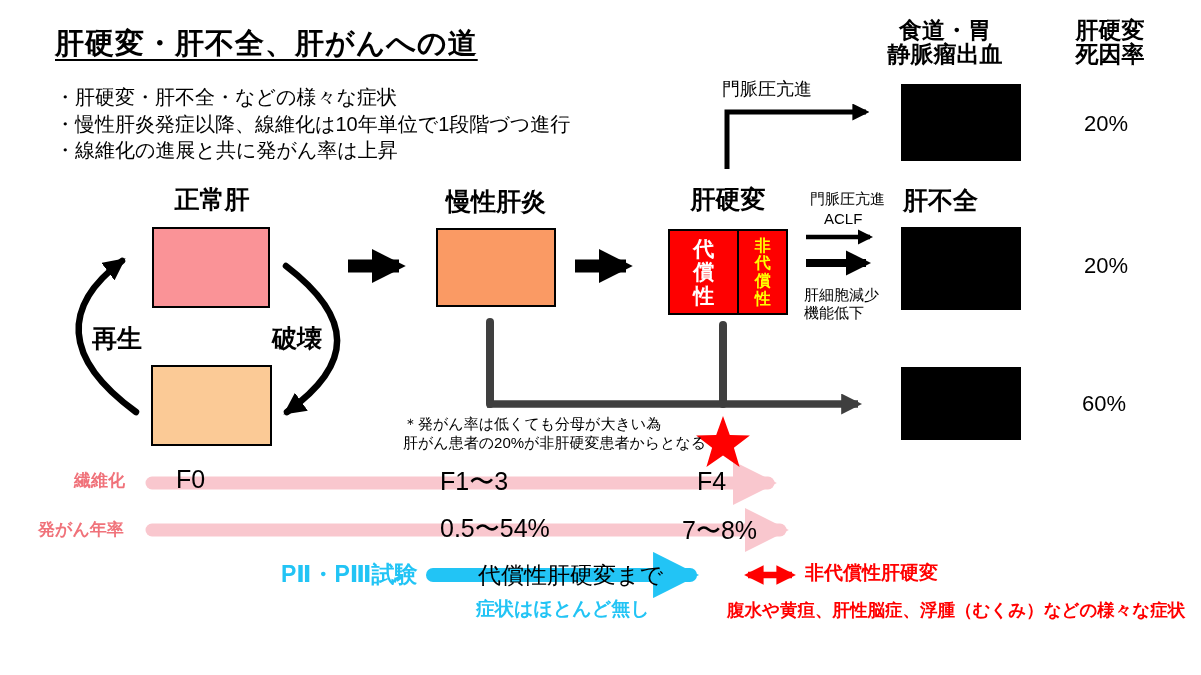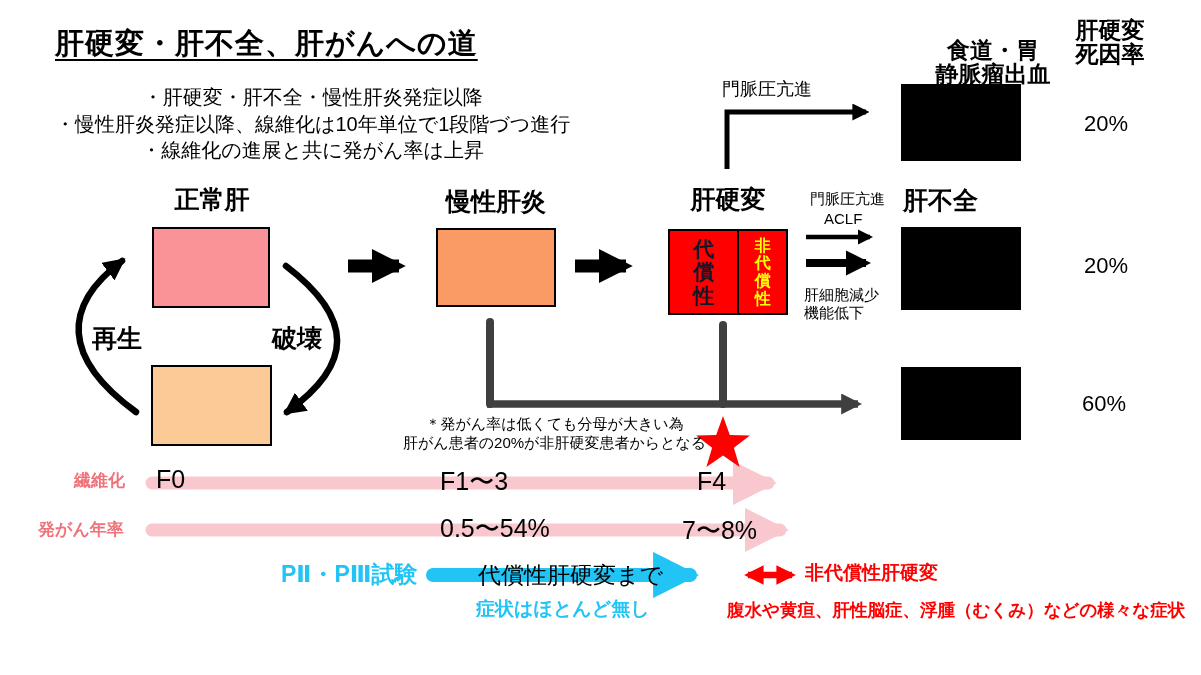--- a/index.html
+++ b/index.html
@@ -1,39 +1,39 @@
 <!DOCTYPE html>
 <html style="--pink_box: #FA9397; --orange_box: #FA9A64; --peach_box: #FBCA96; --red_box: #FE0000; --black_box: #000000; --pink_arrow: #F9C7CE; --pink_label: #F0727A; --cyan: #22C4F5; --red_text: #FF0000; --dark_line: #3F3F3F;"><head>
 <meta charset="utf-8">
 <style>
   html,body{margin:0;padding:0;background:#fff;}
   #canvas{
     position:relative;width:1201px;height:675px;background:#ffffff;
     font-family:"Liberation Sans","DejaVu Sans",sans-serif;overflow:hidden;color:#000;
   }
   #overlay{position:absolute;left:0;top:0;z-index:1;}
-  .txt{position:absolute;z-index:3;white-space:nowrap;text-align:center;}
+  .txt{position:absolute;z-index:3;white-space:nowrap;}
   .title{font-size:29px;font-weight:bold;text-decoration:underline;text-underline-offset:6px;letter-spacing:1px;}
   .bullets{font-size:20px;line-height:26.5px;font-weight:500;}
   .stage-label{font-size:25px;font-weight:bold;text-align:center;}
   .colhead{font-size:23px;font-weight:bold;line-height:24px;text-align:center;white-space:normal;}
   .pct{font-size:22px;font-weight:500;text-align:center;width:60px;}
   .small{font-size:15px;line-height:18px;}
   .note{font-size:15px;line-height:19px;}
   .box{position:absolute;z-index:2;border:2px solid #000;box-sizing:border-box;}
   .blackbox{position:absolute;z-index:2;background:var(--black_box);}
   .pinkbox{background:var(--pink_box);}
   .orangebox{background:var(--orange_box);}
   .peachbox{background:var(--peach_box);}
   .redbox{background:var(--red_box);display:flex;border:2.5px solid #000;}
   .redcell{display:flex;align-items:center;justify-content:center;}
   .redcell.left{width:59%;border-right:2.5px solid #000;}
   .redcell.right{width:41%;}
   .vtext{width:1.15em;word-break:break-all;line-height:1.1;text-align:center;font-weight:bold;}
-  .vtext.comp{color:#0f172a;font-size:21px;}
+  .vtext.comp{color:#ffffff;font-size:21px;}
   .vtext.decomp{color:#ffff00;font-size:16px;}
   .pinklabel{color:var(--pink_label);font-weight:bold;font-size:17px;}
   .axisval{font-size:25px;font-weight:500;}
   .cyantxt{color:var(--cyan);font-weight:bold;margin-left:48px;}
   .redtxt{color:var(--red_text);font-weight:bold;}
 </style>
 </head>
 <body>
 
 <div id="canvas">
@@ -85,26 +85,26 @@
     <path d="M152,530 L780,530" fill="none" stroke="var(--pink_arrow)" stroke-width="13" stroke-linecap="round" marker-end="url(#mPink)"></path>
 
     <path d="M433,575 L690,575" fill="none" stroke="var(--cyan)" stroke-width="14" stroke-linecap="round" marker-end="url(#mCyan)"></path>
     <path d="M748,575 L792,575" fill="none" stroke="var(--red_text)" stroke-width="6.5" marker-start="url(#mRedRev)" marker-end="url(#mRed)"></path>
 
     <polygon fill="var(--red_text)" points="723,416 729.8,434.9 749.9,435.5 733.9,447.8 739.6,467.1 723,455.5 706.4,467.1 712.1,447.8 696.1,435.5 716.2,434.9"></polygon>
   </svg>
 
   <div class="txt title" style="left:55px;top:24px;">肝硬変・肝不全、肝がんへの道</div>
   <div class="txt bullets" style="left:55px;top:84px;">
-    <div>・肝硬変・肝不全・慢性肝炎発症以降</div>
+    <div>・肝硬変・肝不全・などの様々な症状</div>
     <div>・慢性肝炎発症以降、線維化は10年単位で1段階づつ進行</div>
     <div>・線維化の進展と共に発がん率は上昇</div>
   </div>
 
-  <div class="txt colhead" style="left:918px;top:18px;width:150px;margin-top:20px;">
+  <div class="txt colhead" style="left:870px;top:18px;width:150px;">
     <div>食道・胃</div>
     <div>静脈瘤出血</div>
   </div>
   <div class="txt colhead" style="left:1055px;top:18px;width:110px;">
     <div>肝硬変</div>
     <div>死因率</div>
   </div>
 
   <div class="txt" style="left:722px;top:77px;font-size:18px;">門脈圧亢進</div>
 
@@ -143,21 +143,21 @@
 
   <div class="txt stage-label" style="left:92px;top:322px;">再生</div>
   <div class="txt stage-label" style="left:272px;top:322px;">破壊</div>
 
   <div class="txt note" style="left:403px;top:414px;">
     <div>＊発がん率は低くても分母が大きい為</div>
     <div>肝がん患者の20%が非肝硬変患者からとなる</div>
   </div>
 
   <div class="txt pinklabel" style="left:46px;top:469px;margin-left:28px;">繊維化</div>
-  <div class="txt axisval" style="left:156px;top:465px;">F0</div>
+  <div class="txt axisval" style="left:176px;top:465px;">F0</div>
   <div class="txt axisval" style="left:440px;top:465px;">F1〜3</div>
   <div class="txt axisval" style="left:697px;top:467px;">F4</div>
 
   <div class="txt pinklabel" style="left:38px;top:518px;">発がん年率</div>
   <div class="txt axisval" style="left:440px;top:512px;">0.5〜54%</div>
   <div class="txt axisval" style="left:682px;top:514px;">7〜8%</div>
 
   <div class="txt cyantxt" style="left:233px;top:559px;font-size:23px;">PⅡ・PⅢ試験</div>
   <div class="txt" style="left:478px;top:560px;font-size:23px;font-weight:500;">代償性肝硬変まで</div>
   <div class="txt cyantxt" style="left:428px;top:596px;font-size:19px;">症状はほとんど無し</div>

